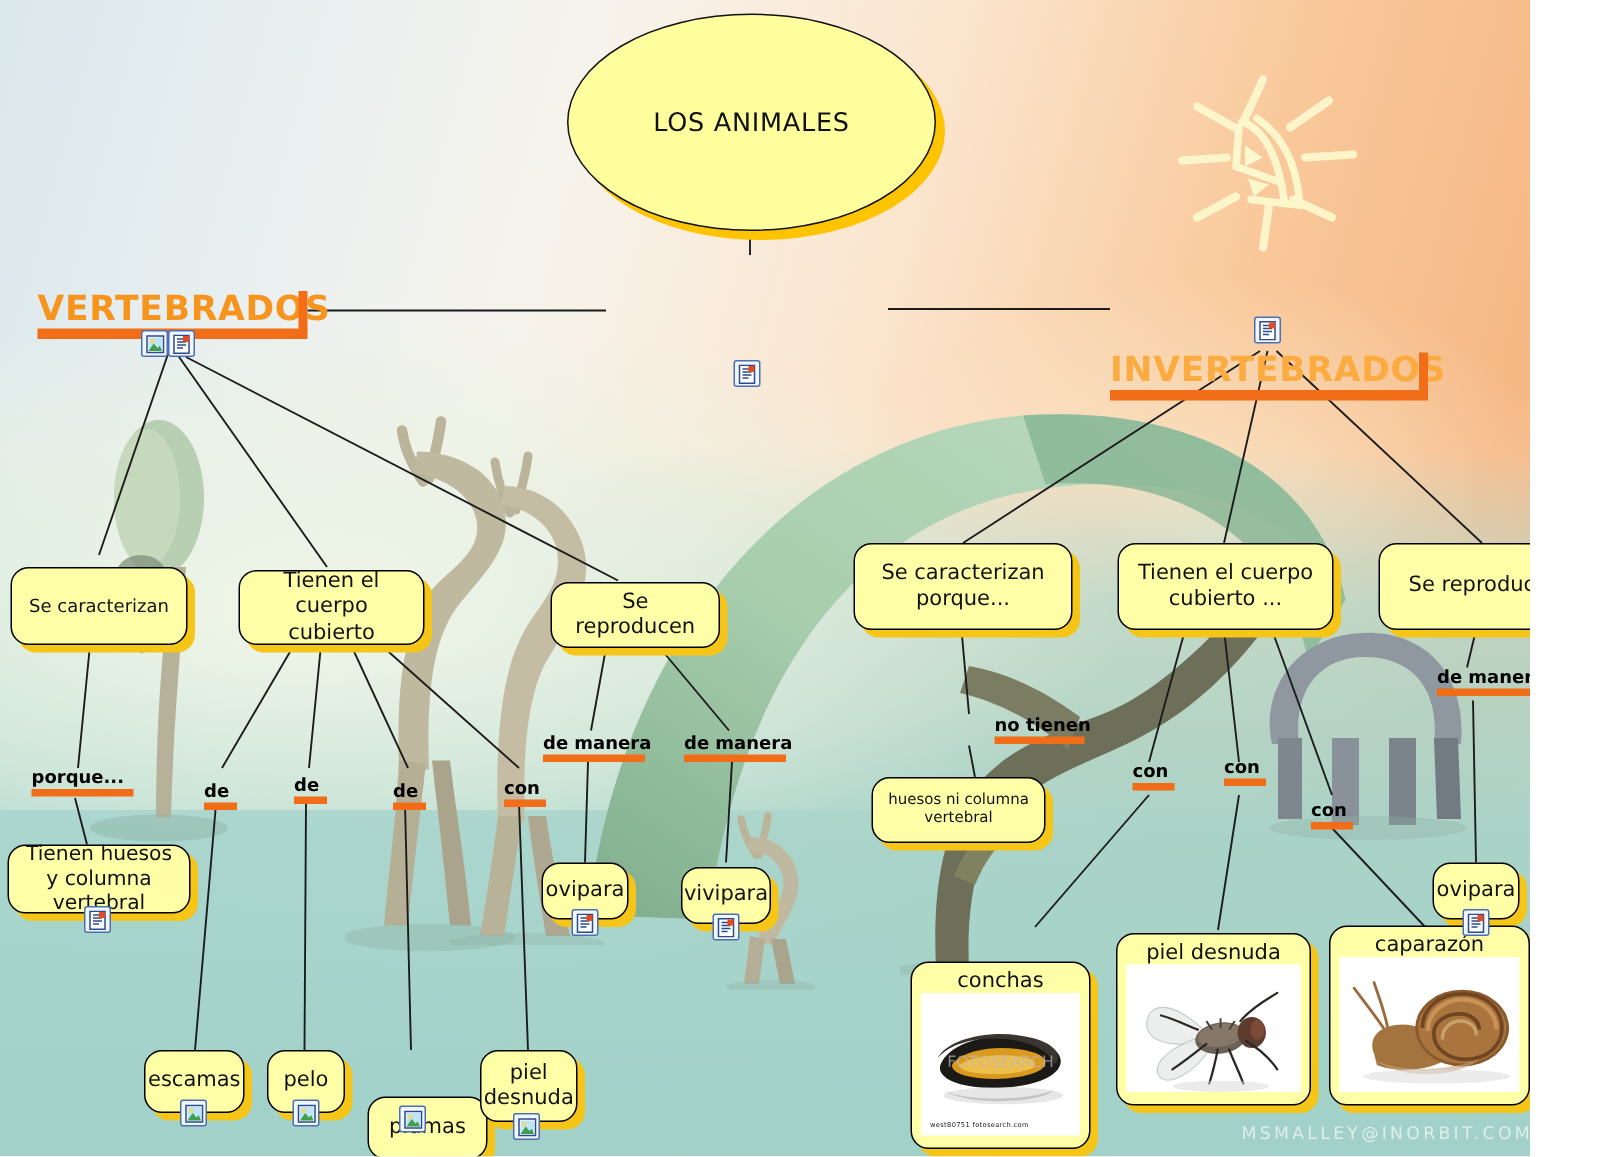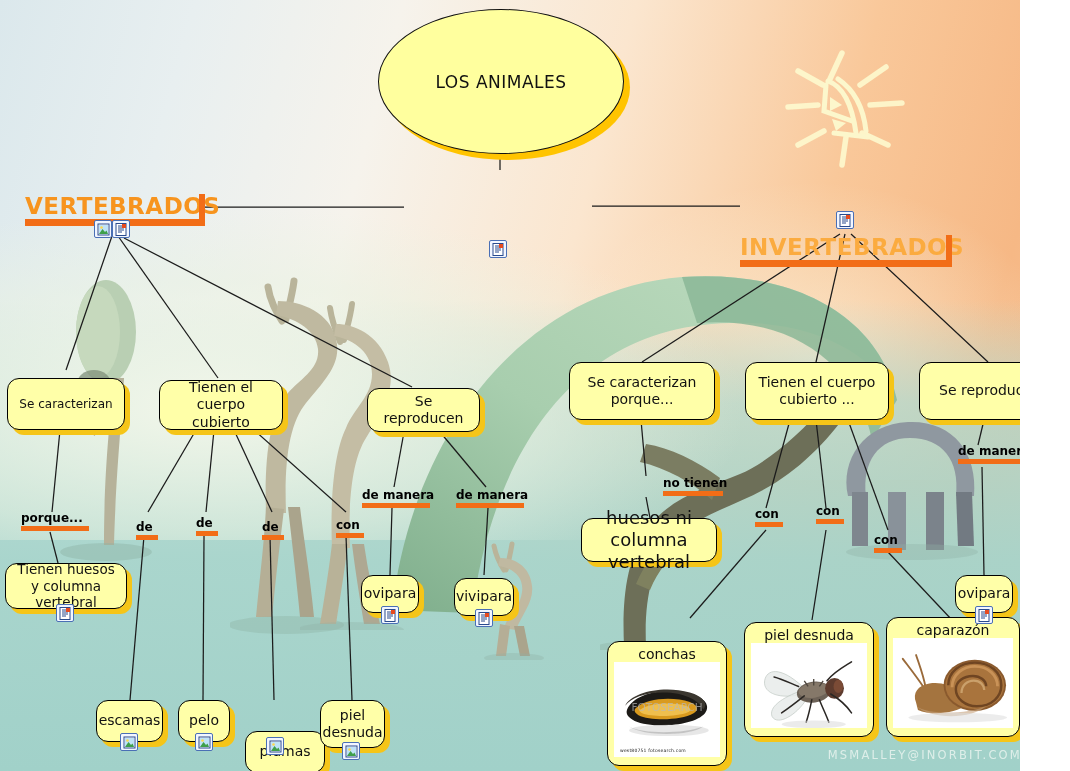--- a/index.html
+++ b/index.html
@@ -451,21 +451,21 @@
   </div>
   <div class="clabel" style="left:874px;top:534px;width:28px;">
     <span class="t">con</span>
     <span class="u"></span>
   </div>
   <div class="clabel" style="left:958px;top:445px;width:68px;">
     <span class="t">de manera</span>
     <span class="u"></span>
   </div>
 
-  <div class="node" style="left:581px;top:518px;width:136px;height:44px;font-size:18px;">
+  <div class="node" style="left:581px;top:518px;width:116px;height:44px;font-size:10px;">
     <span class="lbl">huesos ni columna vertebral</span>
   </div>
 
   <div class="node" style="left:955px;top:575px;width:58px;height:38px;font-size:14px;">
     <span class="lbl">ovipara</span>
   </div>
 
   <div class="badge" style="left:975px;top:606px;">
     <svg width="13" height="13" viewBox="0 0 13 13">
         <rect x="1" y="0.5" width="10" height="12" fill="#fff" stroke="#2a4b8d" stroke-width="1"></rect>

